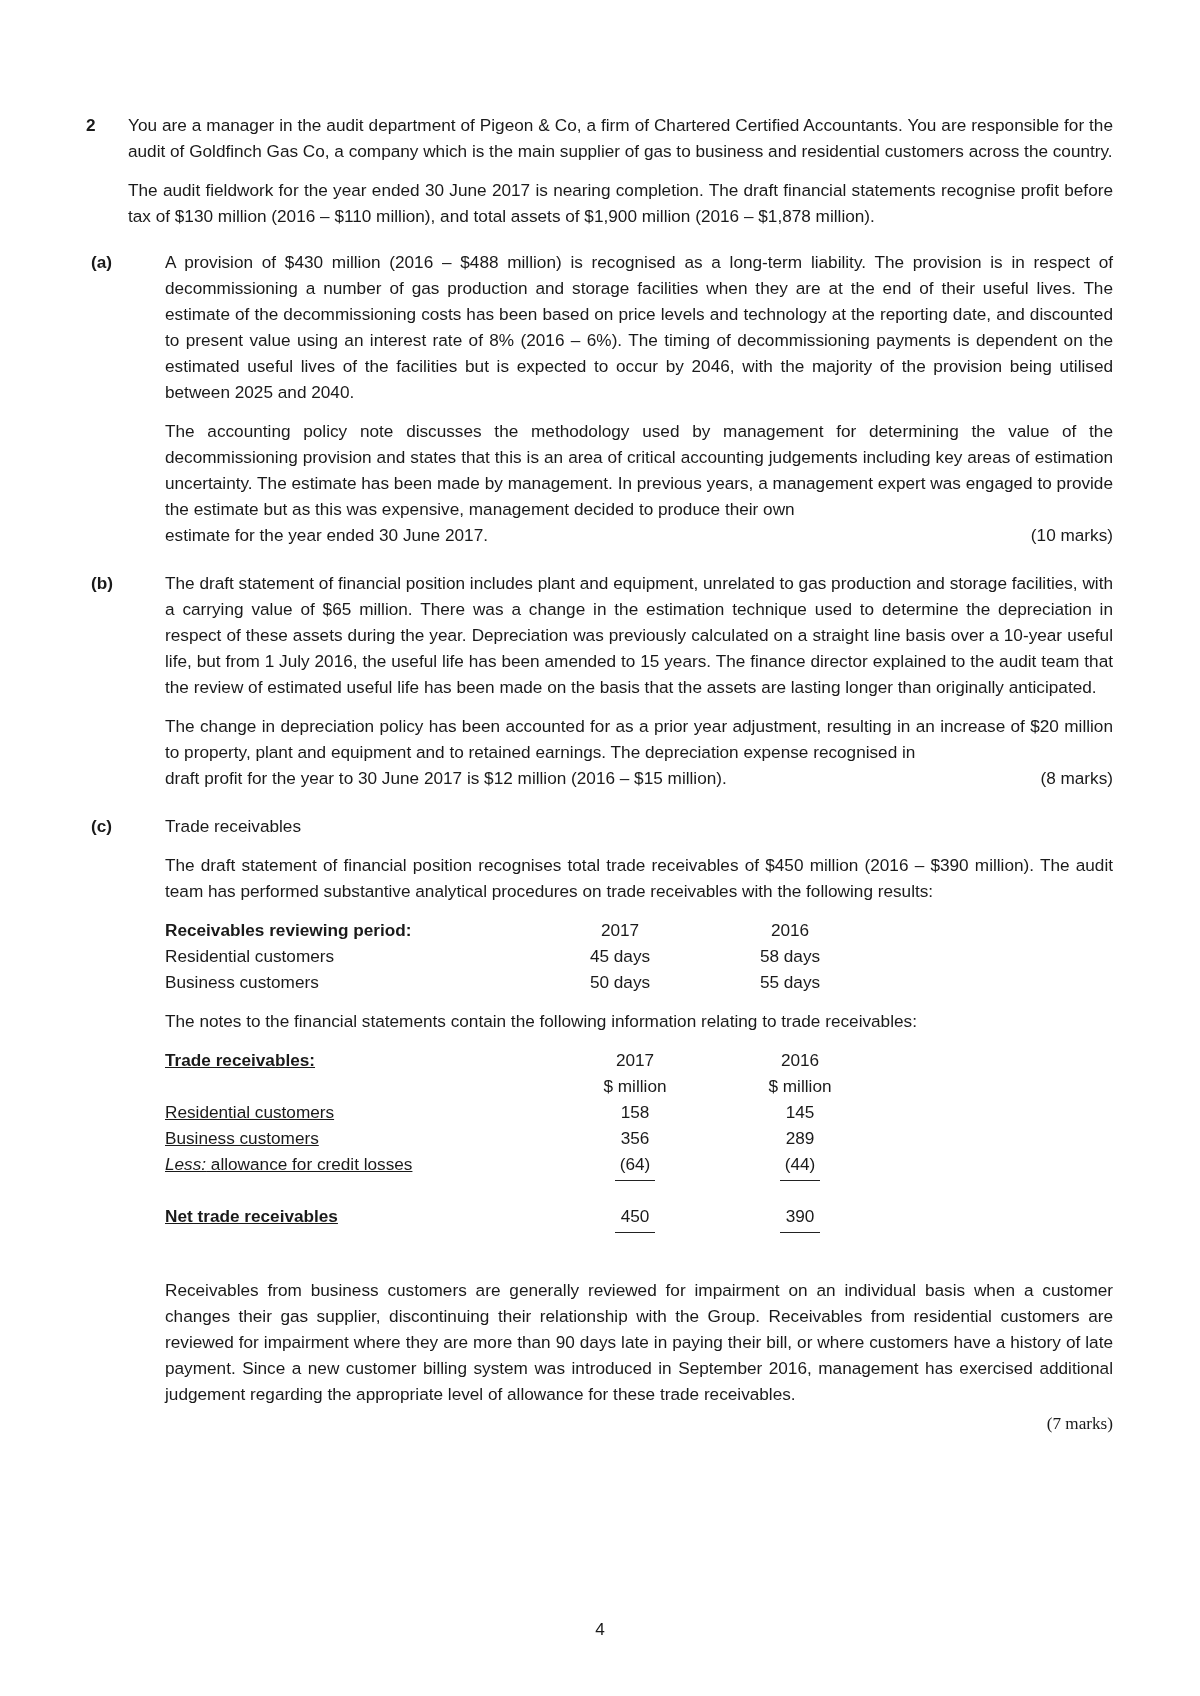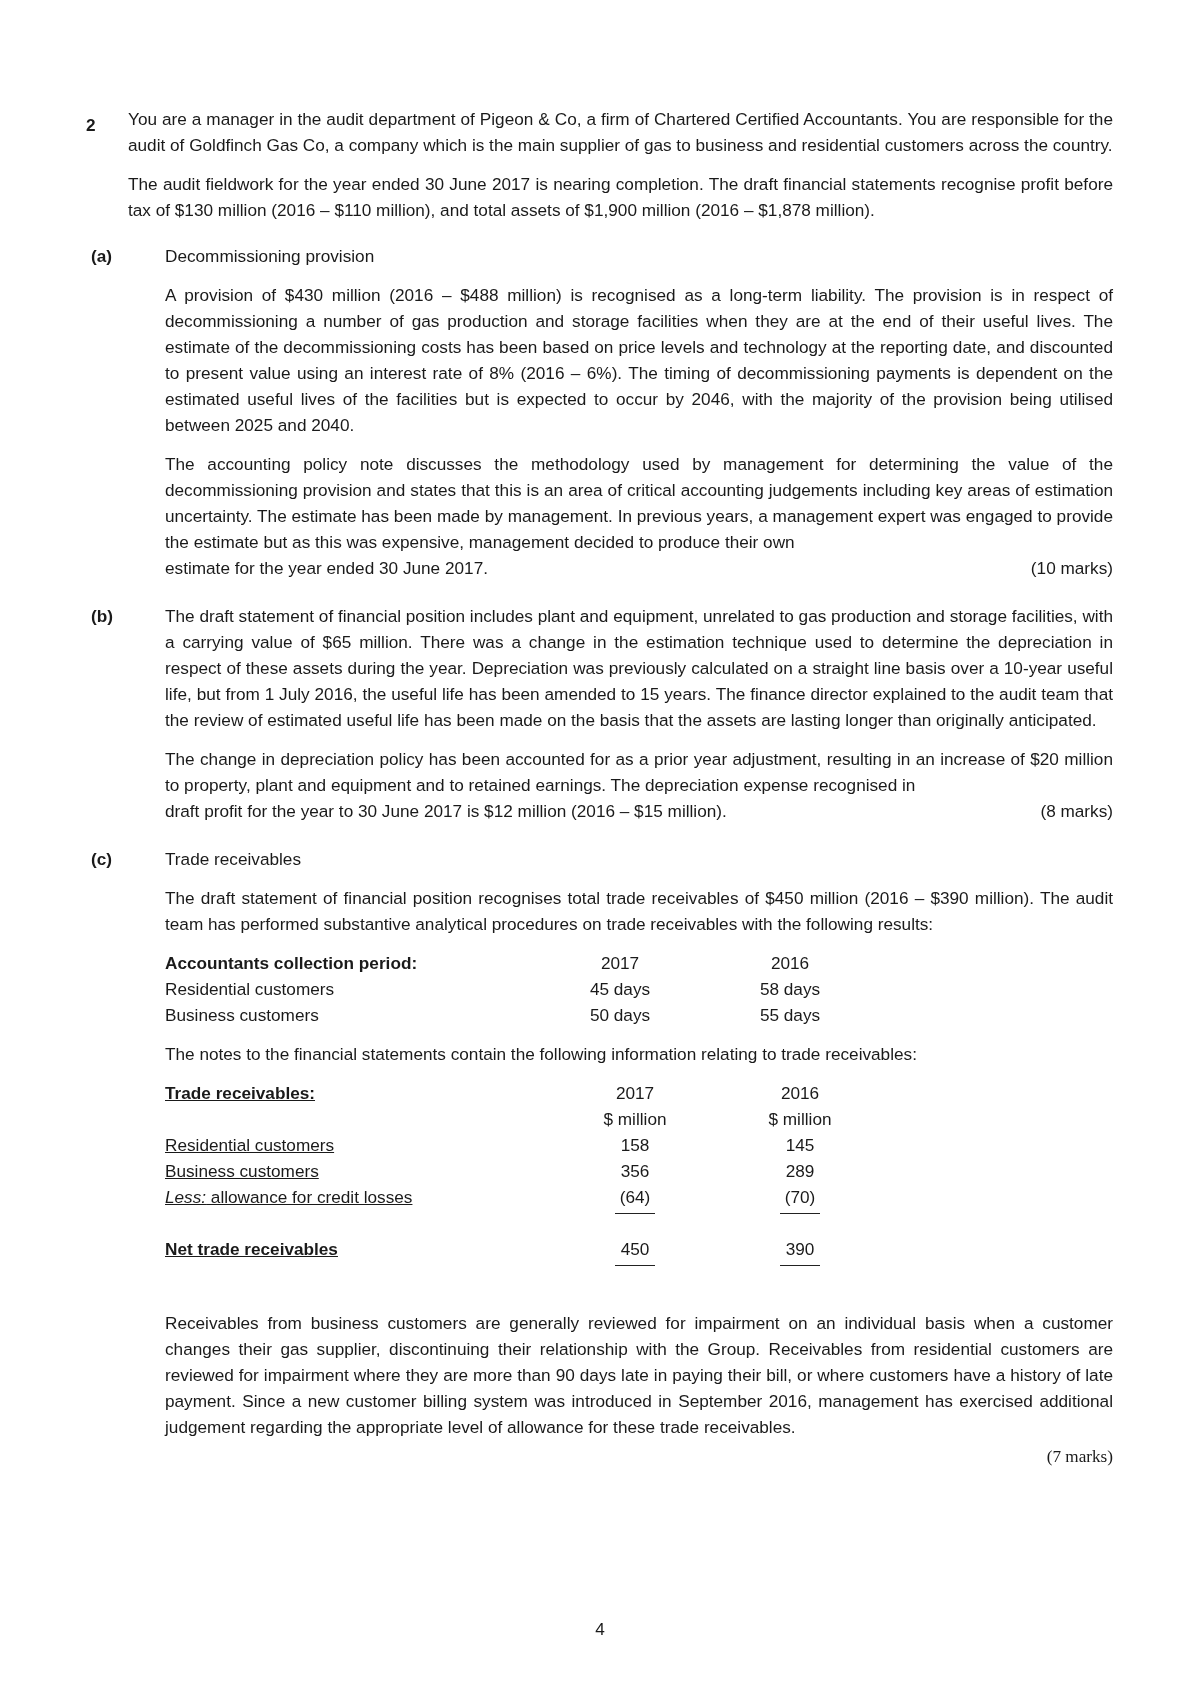--- a/index.html
+++ b/index.html
@@ -3,21 +3,21 @@
 <meta charset="utf-8">
 <style>
   html, body { margin: 0; padding: 0; background: #ffffff; }
   body {
     width: 1200px; height: 1696px; position: relative; overflow: hidden;
     font-family: "Liberation Sans", sans-serif; color: #1a1a1a;
     font-size: 17.2px; line-height: 26px;
   }
   .page { position: absolute; left: 0; top: 0; width: 1200px; height: 1696px; }
   .qnum { position: absolute; left: 86px; top: 112px; font-weight: bold; }
-  .body { position: absolute; left: 128px; top: 106px; width: 985px; }
+  .body { position: absolute; left: 128px; top: 112px; width: 985px; }
   p { margin: 0 0 13px 0; text-align: justify; }
   .section { position: relative; margin-top: 10px; }
   .sec-label { position: absolute; left: -40px; top: 0; font-weight: bold; }
   .sec-title { margin: 0 0 13px 37px; }
   .sec-body { margin-left: 37px; width: 948px; }
   .marks-line { display: flex; justify-content: space-between; }
   .marks { white-space: nowrap; }
   .marks-right { text-align: right; margin-top: -6px; }
   table { border-collapse: collapse; margin: 0 0 13px 0; }
   td { padding: 0; height: 26px; vertical-align: top; }
@@ -39,21 +39,20 @@
 <div class="page">
 
   <div class="qnum">2</div>
 
   <div class="body">
     <p>You are a manager in the audit department of Pigeon &amp; Co, a firm of Chartered Certified Accountants. You are responsible for the audit of Goldfinch Gas Co, a company which is the main supplier of gas to business and residential customers across the country.</p>
     <p>The audit fieldwork for the year ended 30 June 2017 is nearing completion. The draft financial statements recognise profit before tax of $130 million (2016 – $110 million), and total assets of $1,900 million (2016 – $1,878 million).</p>
 
     <div class="section" style="margin-top:20px;">
       <span class="sec-label" style="left:-37px;">(a)</span>
-      <div class="sec-title" style="margin-left:37px;">Decommissioning provision</div>
       <div class="sec-body" style="margin-left:37px;">
         <p>A provision of $430 million (2016 – $488 million) is recognised as a long-term liability. The provision is in respect of decommissioning a number of gas production and storage facilities when they are at the end of their useful lives. The estimate of the decommissioning costs has been based on price levels and technology at the reporting date, and discounted to present value using an interest rate of 8% (2016 – 6%). The timing of decommissioning payments is dependent on the estimated useful lives of the facilities but is expected to occur by 2046, with the majority of the provision being utilised between 2025 and 2040.</p>
         <p style="margin-bottom:0;">The accounting policy note discusses the methodology used by management for determining the value of the decommissioning provision and states that this is an area of critical accounting judgements including key areas of estimation uncertainty. The estimate has been made by management. In previous years, a management expert was engaged to provide the estimate but as this was expensive, management decided to produce their own</p>
         <div class="marks-line" style="margin-bottom:13px;">
           <span>estimate for the year ended 30 June 2017.</span>
           <span class="marks">(10 marks)</span>
         </div>
       </div>
     </div>
 
@@ -71,21 +70,21 @@
 
     <div class="section" style="margin-top:22px;">
       <span class="sec-label" style="left:-37px;">(c)</span>
       <div class="sec-title" style="margin-left:37px;">Trade receivables</div>
       <div class="sec-body" style="margin-left:37px;">
         <p>The draft statement of financial position recognises total trade receivables of $450 million (2016 – $390 million). The audit team has performed substantive analytical procedures on trade receivables with the following results:</p>
 
         <table>
           <tbody>
               <tr>
-            <td class="c1 bold">Accountants collection period:</td>
+            <td class="c1 bold">Receivables reviewing period:</td>
             <td class="c2">2017</td>
             <td class="c3">2016</td>
           </tr>
           <tr>
             <td class="c1">Residential customers</td>
             <td class="c2">45 days</td>
             <td class="c3">58 days</td>
           </tr>
           <tr>
             <td class="c1">Business customers</td>
@@ -115,21 +114,21 @@
             <td class="tr-c3">145</td>
           </tr>
           <tr>
             <td class="tr-c1">Business customers</td>
             <td class="tr-c2">356</td>
             <td class="tr-c3">289</td>
           </tr>
           <tr>
             <td class="tr-c1"><span class="italic">Less:</span><span> allowance for credit losses</span></td>
             <td class="tr-c2">(64)</td>
-            <td class="tr-c3">(70)</td>
+            <td class="tr-c3">(44)</td>
           </tr>
           <tr>
             <td class="tr-c1 rule-cell"></td>
             <td class="tr-c2 rule-cell"><span class="rule"></span></td>
             <td class="tr-c3 rule-cell"><span class="rule"></span></td>
           </tr>
           <tr>
             <td class="tr-c1 bold">Net trade receivables</td>
             <td class="tr-c2">450</td>
             <td class="tr-c3">390</td>

